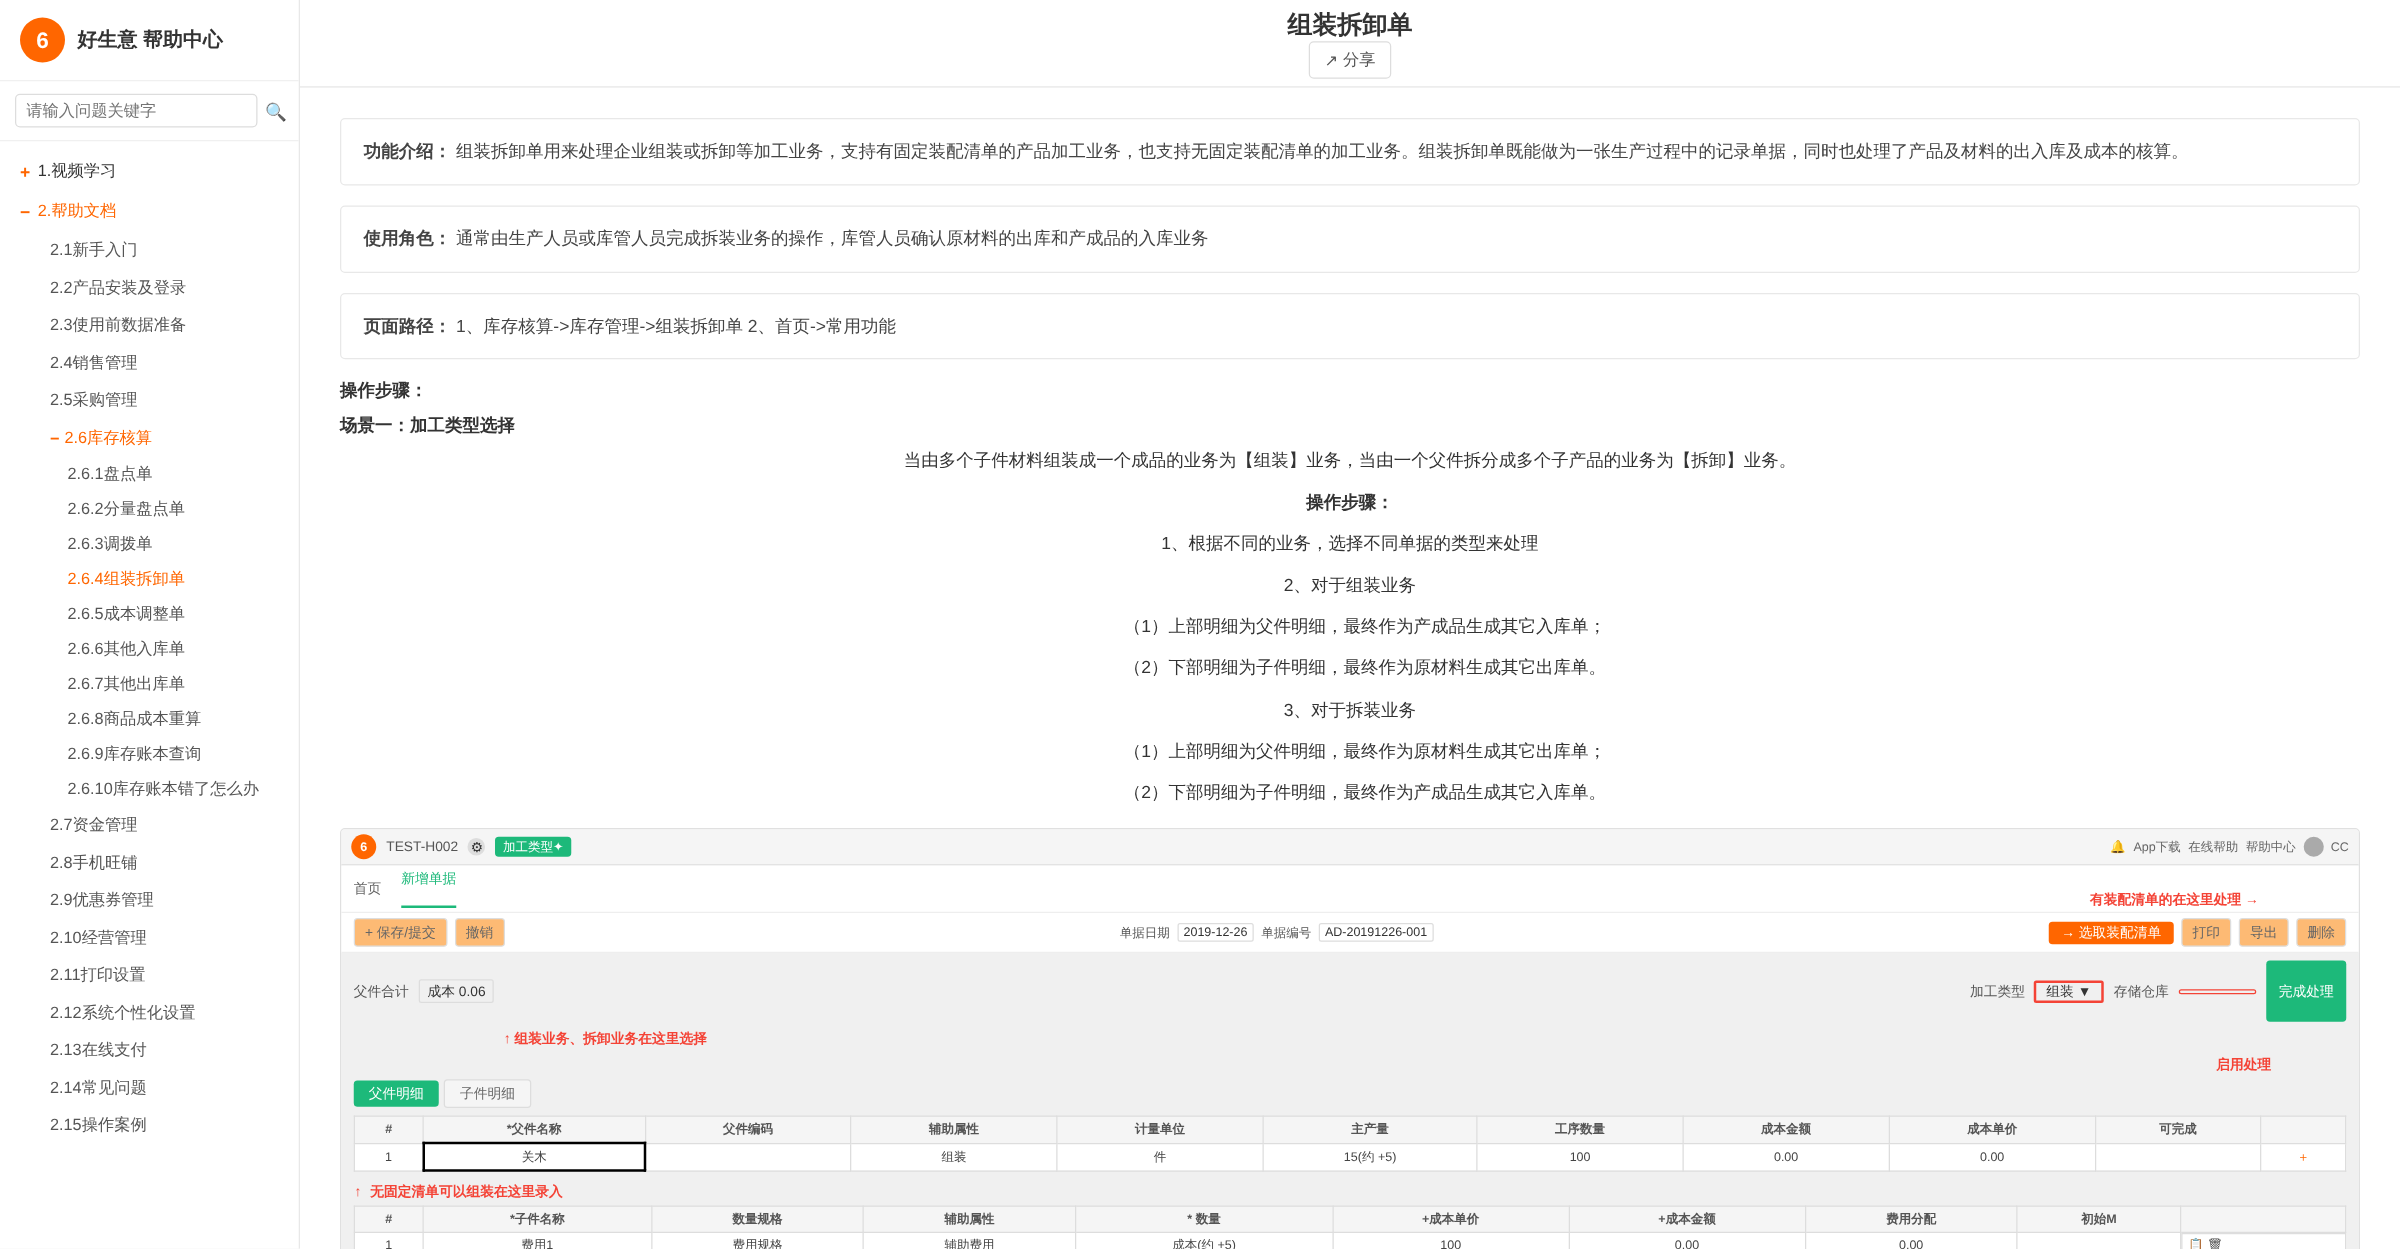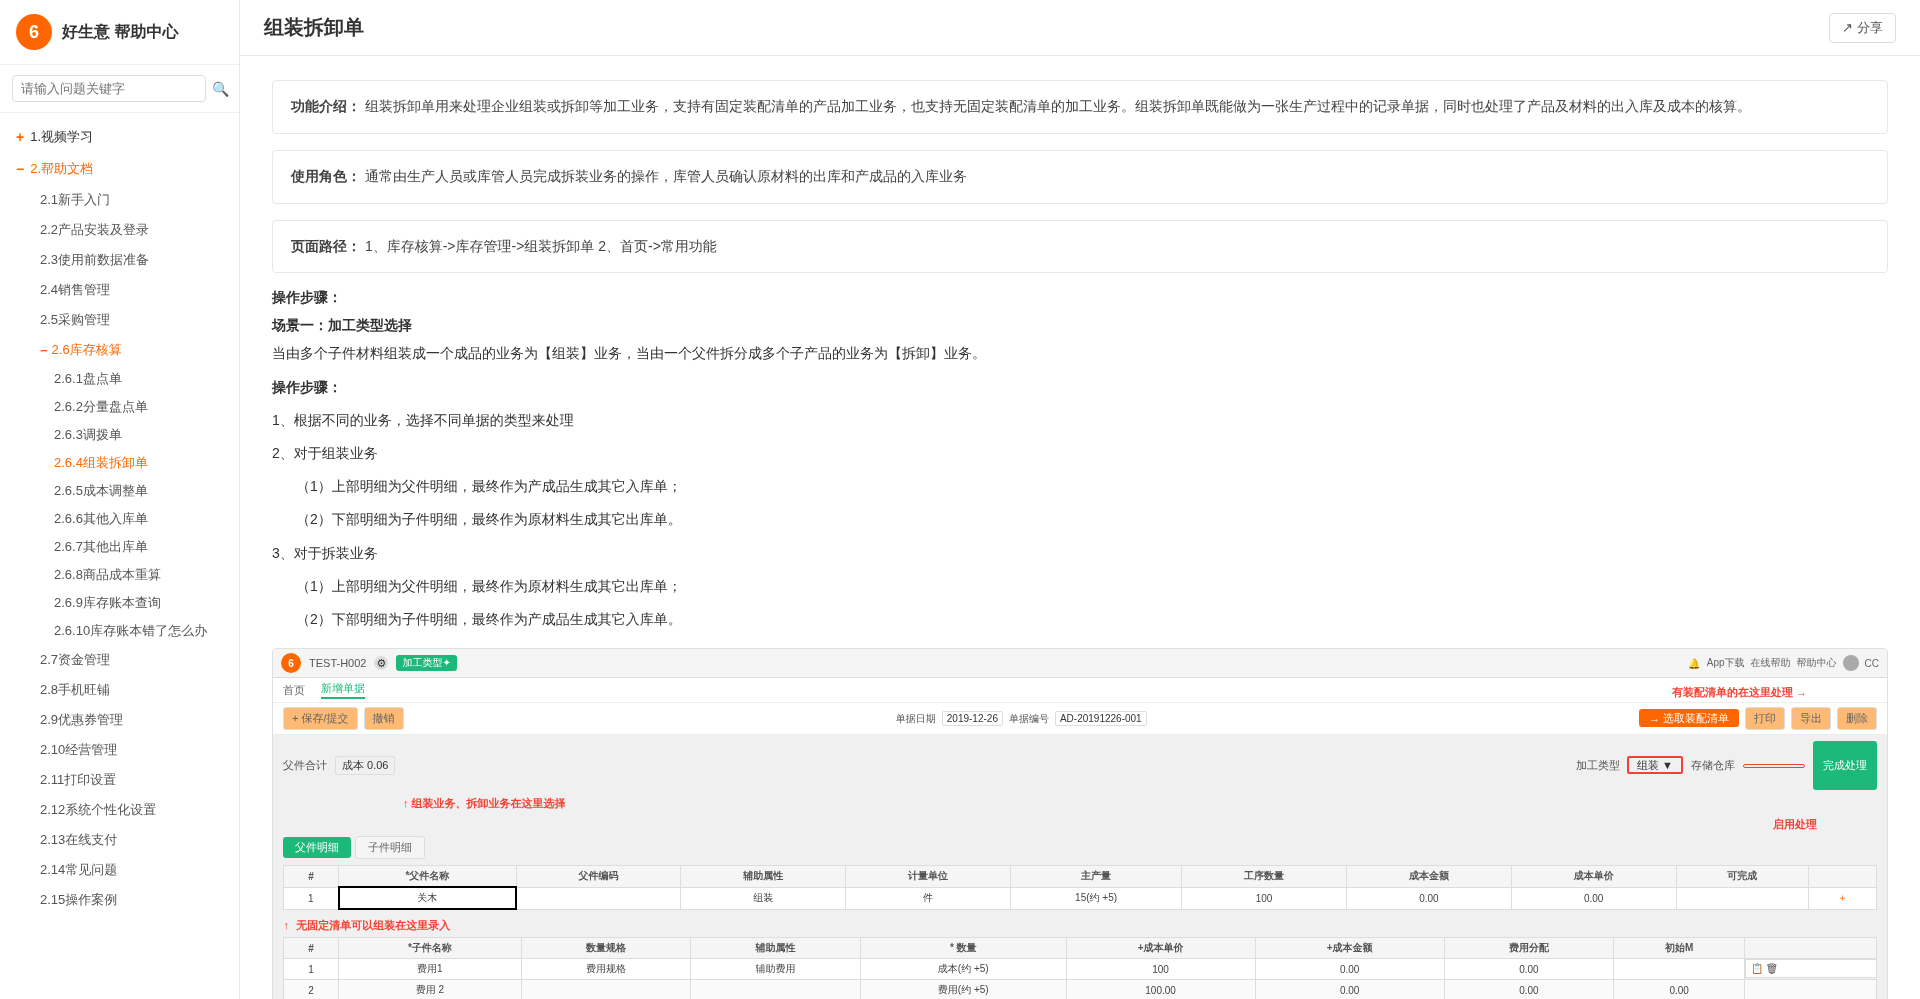--- a/index.html
+++ b/index.html
@@ -130,20 +130,21 @@
     }
 
     .top-bar {
       background: #fff;
       border-bottom: 1px solid #e8e8e8;
       padding: 6px 24px;
       display: flex;
       align-items: center;
       justify-content: space-between;
       min-height: 56px;
+      flex-direction: column;
     }
 
     .page-title {
       font-size: 20px;
       font-weight: 600;
       color: #333;
     }
 
     .share-btn {
       display: flex;
@@ -294,21 +295,21 @@
       background: #f5f5f5;
       color: #666;
       padding: 3px 12px;
       border-radius: 3px;
       font-size: 11px;
       border: 1px solid #ddd;
     }
 
     .bold { font-weight: bold; }
 
-    .content-paragraph { margin-bottom: 8px; line-height: 1.8; font-size: 14px; }
+    .content-paragraph { margin-bottom: 8px; line-height: 1.8; font-size: 14px; text-align: center; }
 
     .steps-section { margin-bottom: 12px; }
   </style>
 </head>
 <body>
 
 <div id="sidebar">
   <div class="logo-area">
     <div class="logo-icon">
       <span>6</span>
@@ -481,21 +482,21 @@
             <span>App下载</span>
             <span>在线帮助</span>
             <span>帮助中心</span>
             <span style="width:16px;height:16px;background:#aaa;border-radius:50%;display:inline-block;"></span>
             <span>CC</span>
           </div>
         </div>
 
         <div style="background:#fff;border-bottom:1px solid #eee;padding:3px 10px;display:flex;align-items:center;gap:16px;font-size:11px;color:#666;">
           <span>首页</span>
-          <span style="color:#1db97a;border-bottom:2px solid #1db97a;padding-bottom:1px;">新增单据</span>
+          <span style="color:#1db97a;border-bottom:2px solid #1db97a;padding-bottom:14px;">新增单据</span>
         </div>
 
         <div style="position:relative;">
           <div class="mock-toolbar" style="flex-wrap:wrap; gap:6px; align-items:center; justify-content:space-between;">
             <div style="display:flex;gap:6px;align-items:center;">
               <span class="mock-btn-gray">+ 保存/提交</span>
               <span class="mock-btn-gray">撤销</span>
             </div>
             <div style="display:flex;gap:6px;align-items:center;">
               <span style="font-size:10px;color:#555;">单据日期</span>

